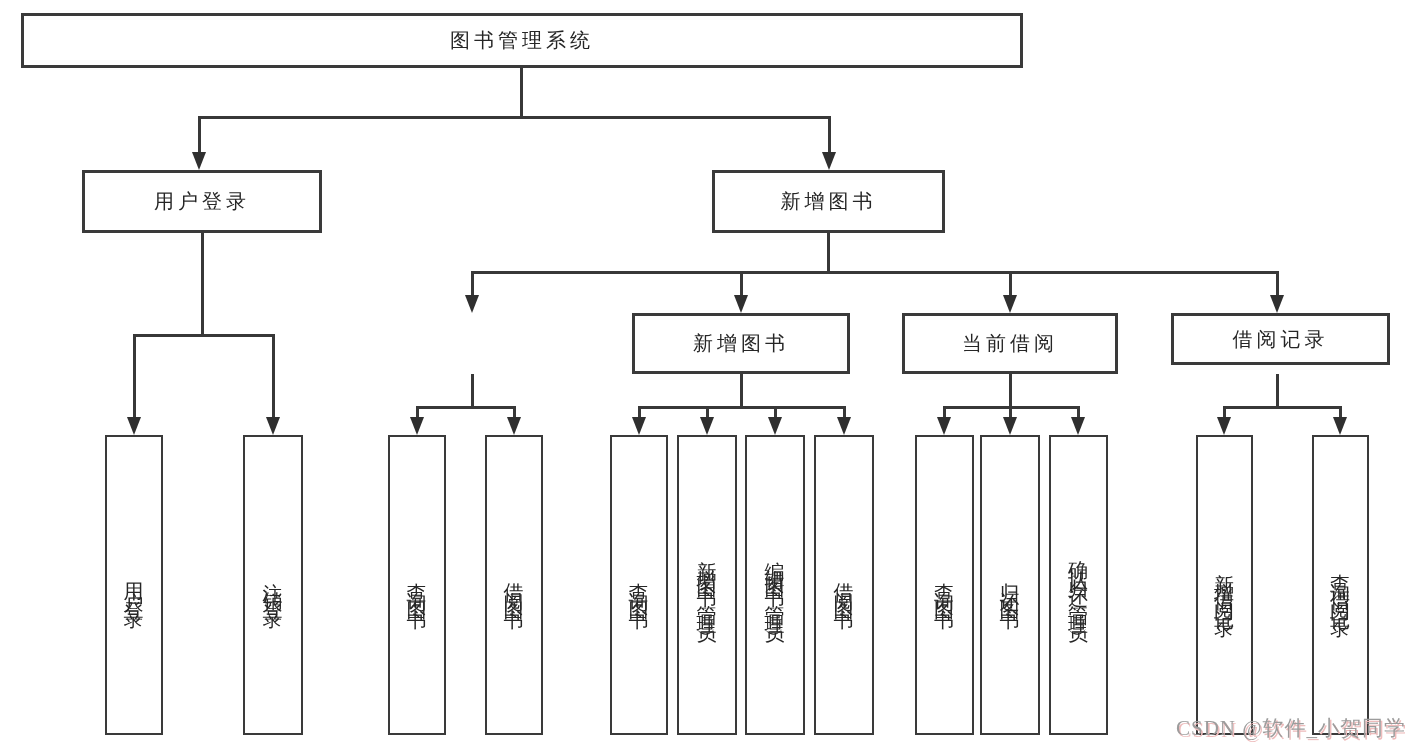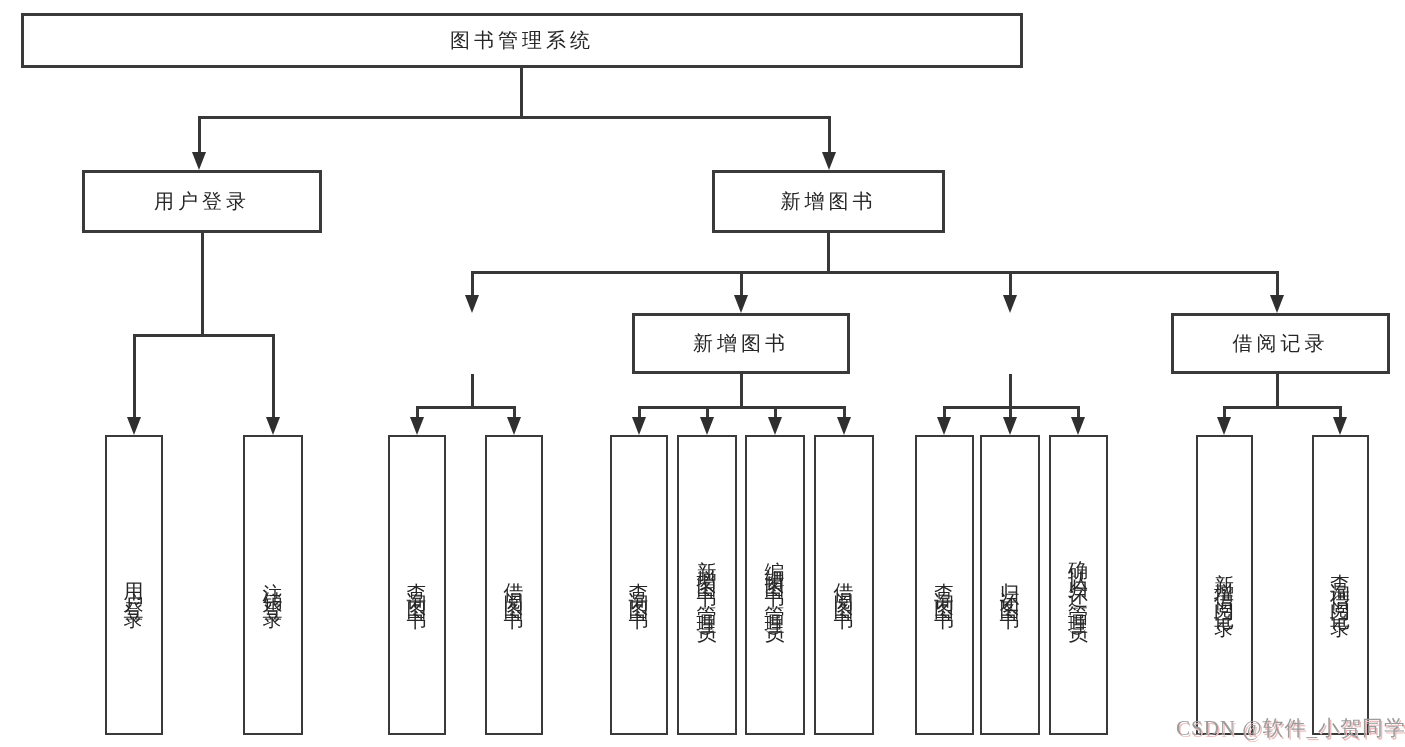--- a/index.html
+++ b/index.html
@@ -49,22 +49,25 @@
 
   <div class="nbox" style="left:712px;top:170px;width:233px;height:63px">
     <span>新增图书</span>
   </div>
 
 
   <div class="nbox" style="left:632px;top:313px;width:218px;height:61px">
     <span>新增图书</span>
   </div>
 
+  <div class="nbox" style="left:902px;top:313px;width:216px;height:61px">
+    <span>当前借阅</span>
+  </div>
 
-  <div class="nbox" style="left:1171px;top:313px;width:219px;height:61px">
+  <div class="nbox" style="left:1171px;top:313px;width:219px;height:52px">
     <span>借阅记录</span>
   </div>
 
   <div class="leaf" style="left:105px;width:58px">
     <span>用户登录</span>
   </div>
   <div class="leaf" style="left:243px;width:60px">
     <span>注销登录</span>
   </div>
 

